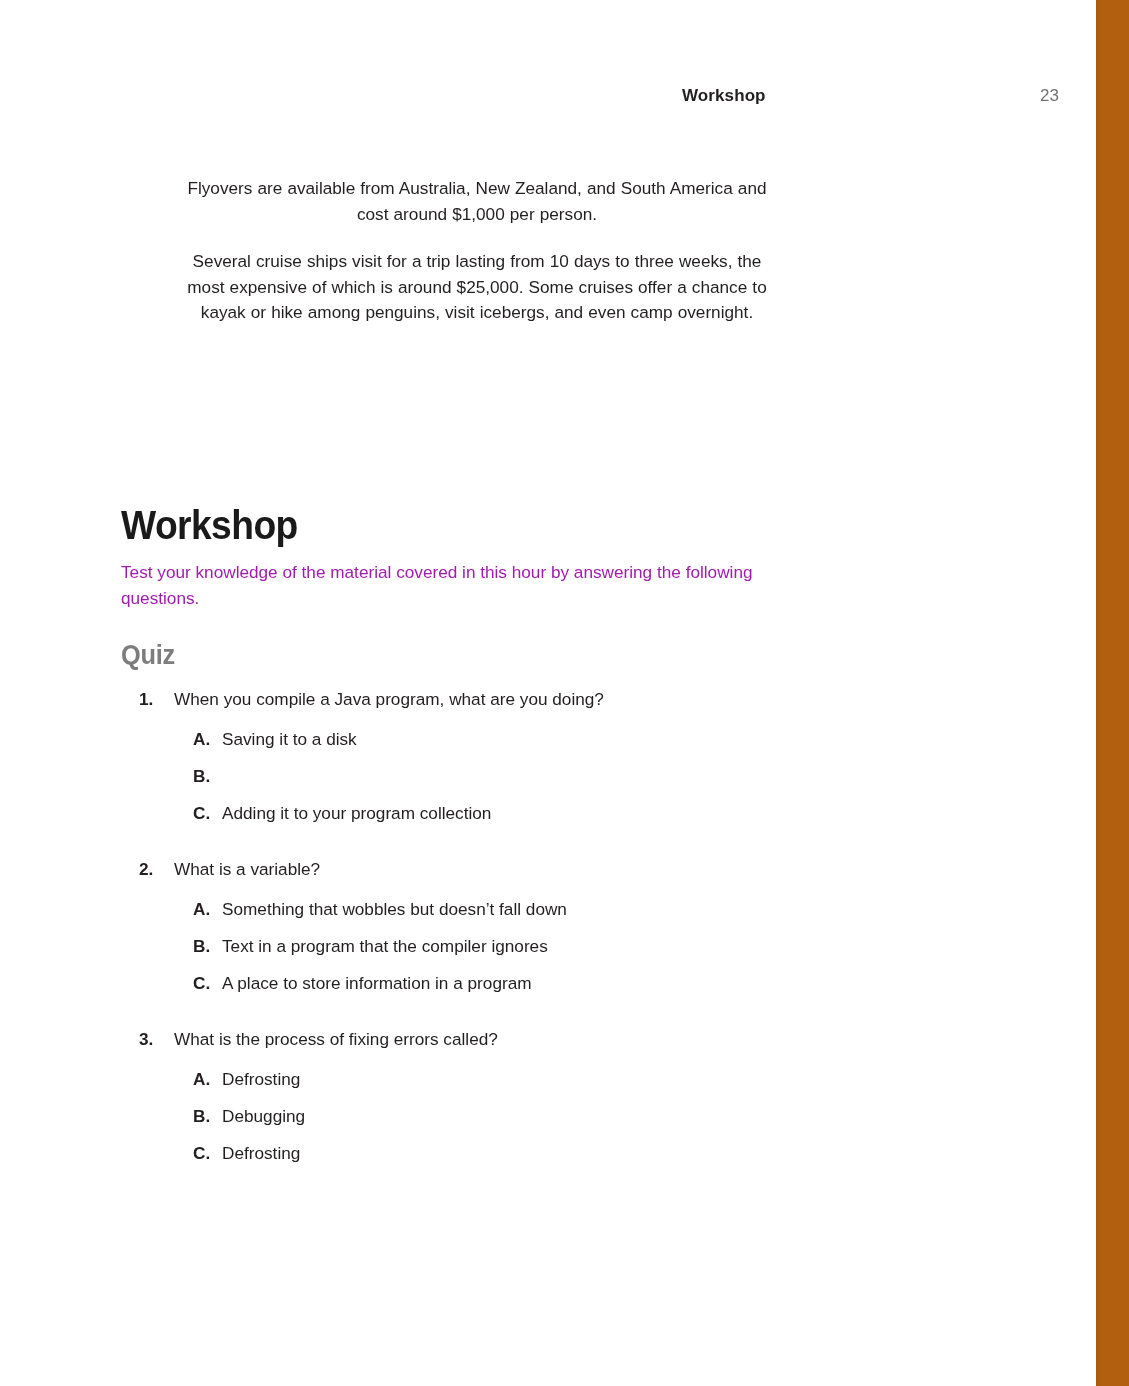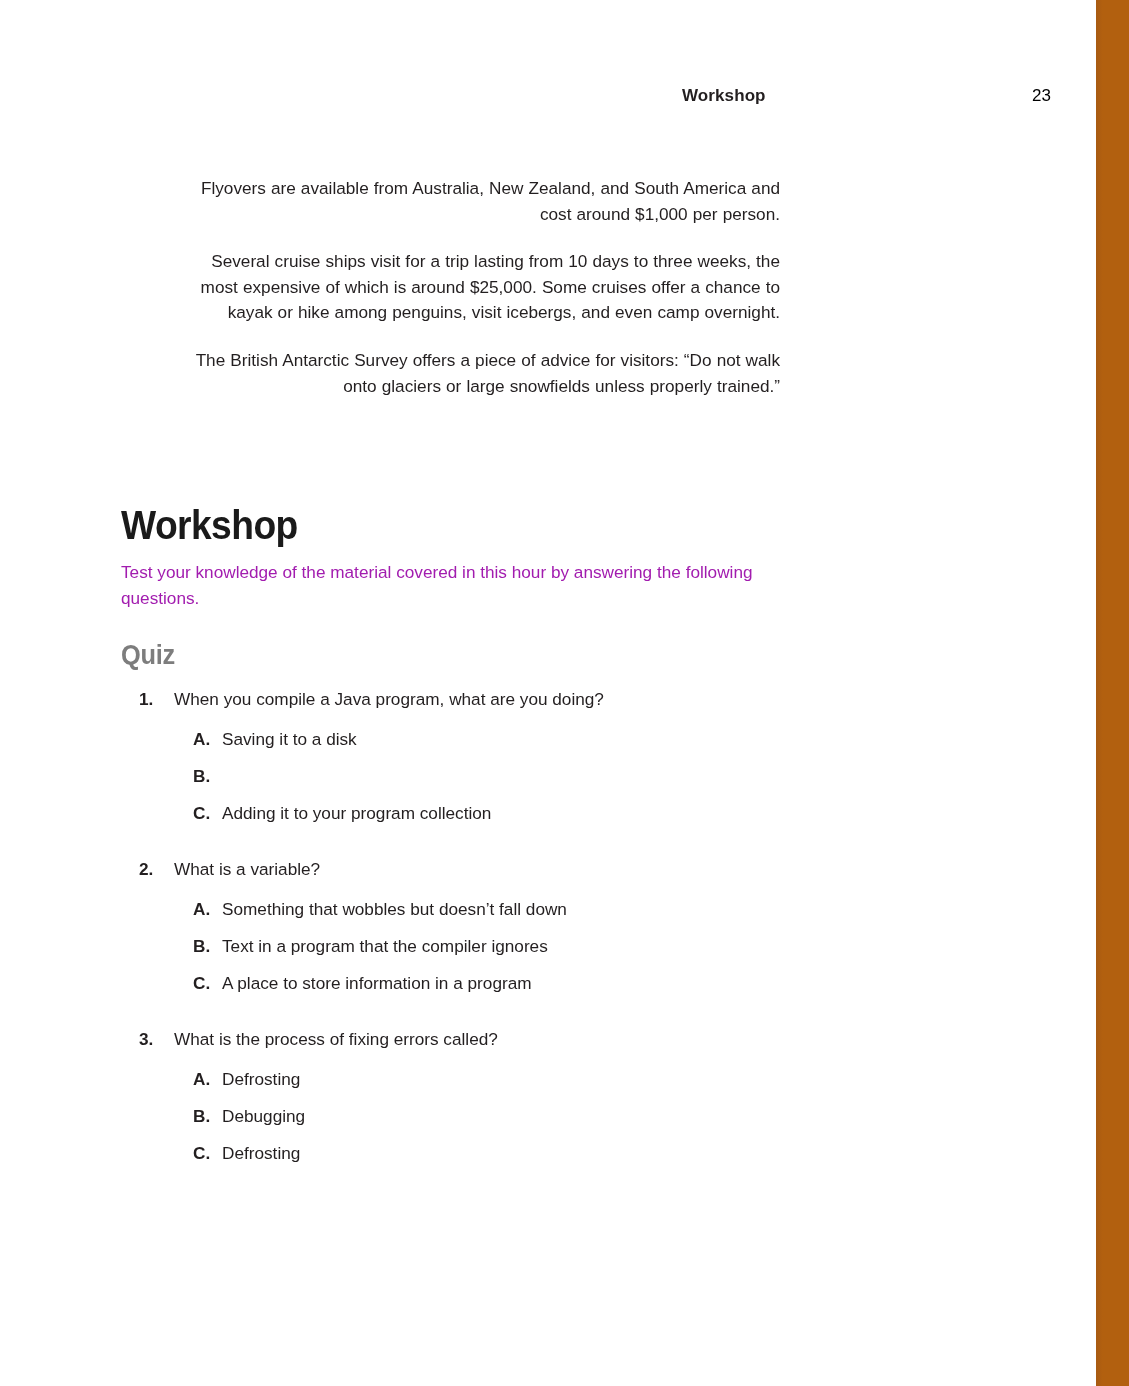--- a/index.html
+++ b/index.html
@@ -48,24 +48,24 @@
     position: absolute;
     left: 560px;
     top: 0;
     font-size: 17px;
     font-weight: bold;
     color: #231f20;
     letter-spacing: 0.1px;
   }
   .running-head-folio {
     position: absolute;
-    right: 16px;
+    right: 8px;
     top: 0;
     font-size: 17px;
-    color: #000000;
+    color: #737373;
   }
 
   
   .content {
     position: absolute;
     top: 0;
     left: 0;
     width: 1096px;
     height: 1386px;
   }
@@ -73,21 +73,21 @@
   .body-block {
     position: absolute;
     left: 174px;
     width: 606px;
   }
   p.para {
     margin: 0 0 22px 0;
     font-size: 17.2px;
     line-height: 25.6px;
     color: #231f20;
-    text-align: right;
+    text-align: center;
     word-spacing: 0.3px;
   }
   p.para:last-child { margin-bottom: 0; }
 
   
   .h-workshop {
     position: absolute;
     left: 121px;
     top: 503px;
     font-size: 40px;
@@ -186,21 +186,20 @@
   <div class="running-head">
     <div class="running-head-title">Workshop</div>
     <div class="running-head-folio">23</div>
   </div>
 
   <div class="content">
 
     <div class="body-block" style="top:176px;">
       <p class="para">Flyovers are available from Australia, New Zealand, and South America and cost around $1,000 per person.</p>
       <p class="para">Several cruise ships visit for a trip lasting from 10 days to three weeks, the most expensive of which is around $25,000. Some cruises offer a chance to kayak or hike among penguins, visit icebergs, and even camp overnight.</p>
-      <p class="para">The British Antarctic Survey offers a piece of advice for visitors: “Do not walk onto glaciers or large snowfields unless properly trained.”</p>
     </div>
 
     <div class="h-workshop">Workshop</div>
 
     <div class="intro-block">
       <p>Test your knowledge of the material covered in this hour by answering the following questions.</p>
     </div>
 
     <div class="h-quiz">Quiz</div>
 

